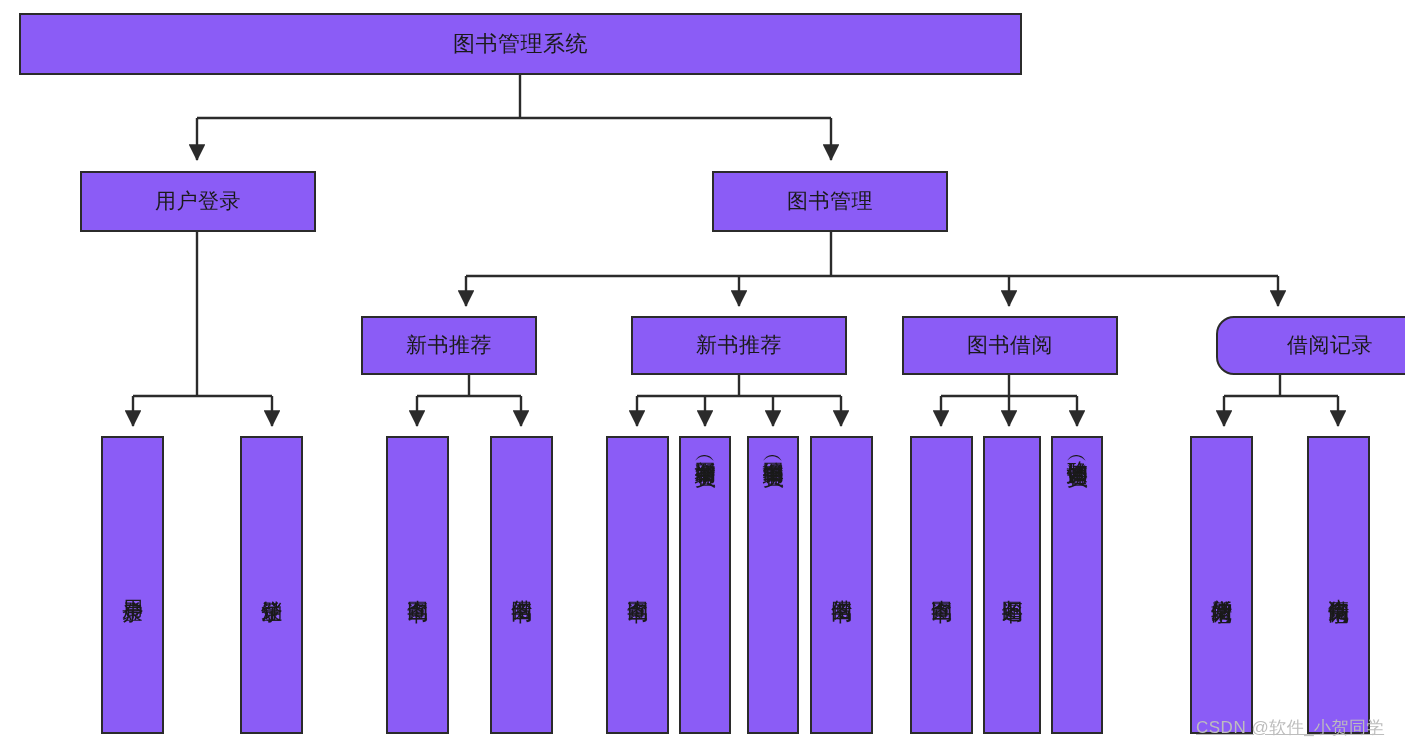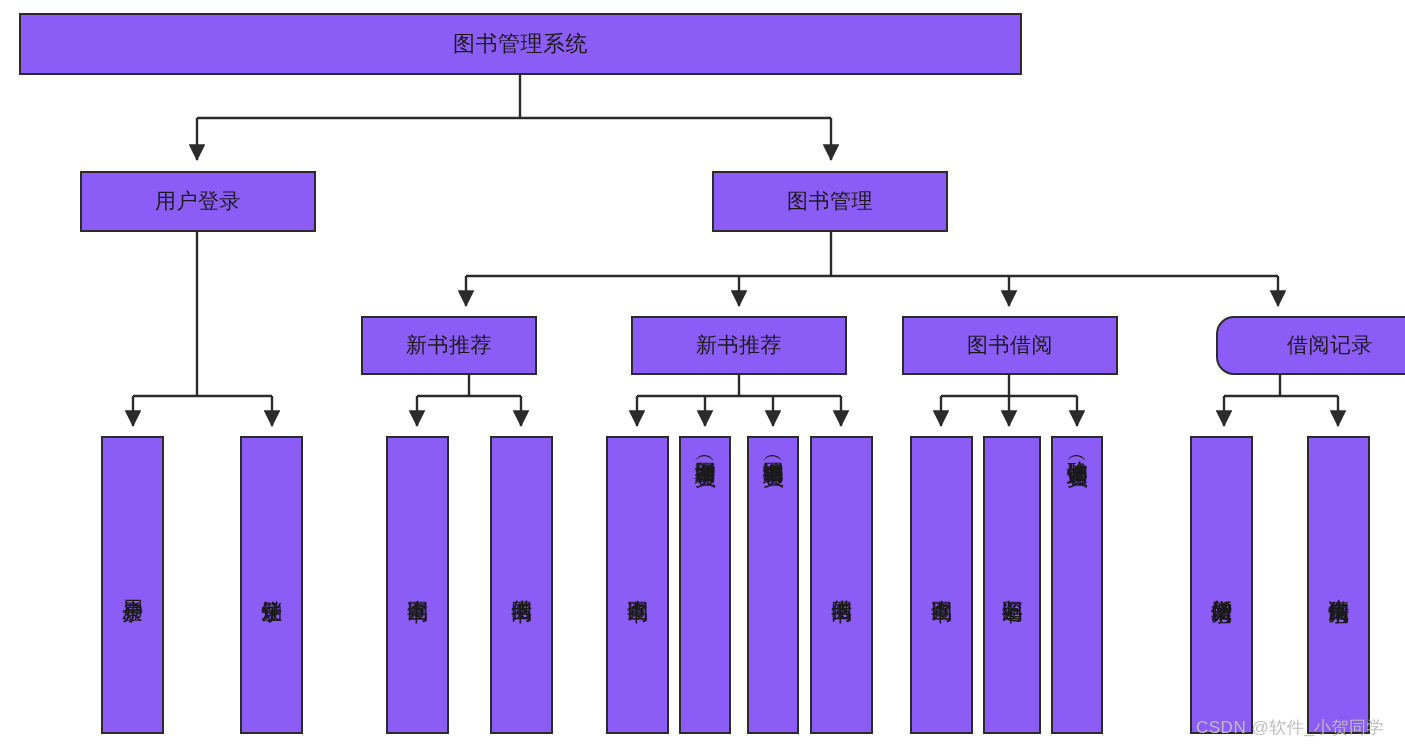--- a/index.html
+++ b/index.html
@@ -68,20 +68,21 @@
   .node.vert.toptext {
     align-items: flex-start;
   }
   .watermark {
     position: absolute;
     font-size: 17px;
     color: #bdbdbd;
     white-space: nowrap;
     letter-spacing: 0.5px;
     user-select: none;
+    text-decoration: underline;
   }
 </style>
 </head>
 <body>
 
 <div id="canvas">
 
   <svg id="edges" viewBox="0 0 1405 747" xmlns="http://www.w3.org/2000/svg">
     <defs>
       <marker id="arrow" viewBox="0 0 10 10" refX="9.4" refY="5" markerWidth="7" markerHeight="7" orient="auto-start-reverse">

